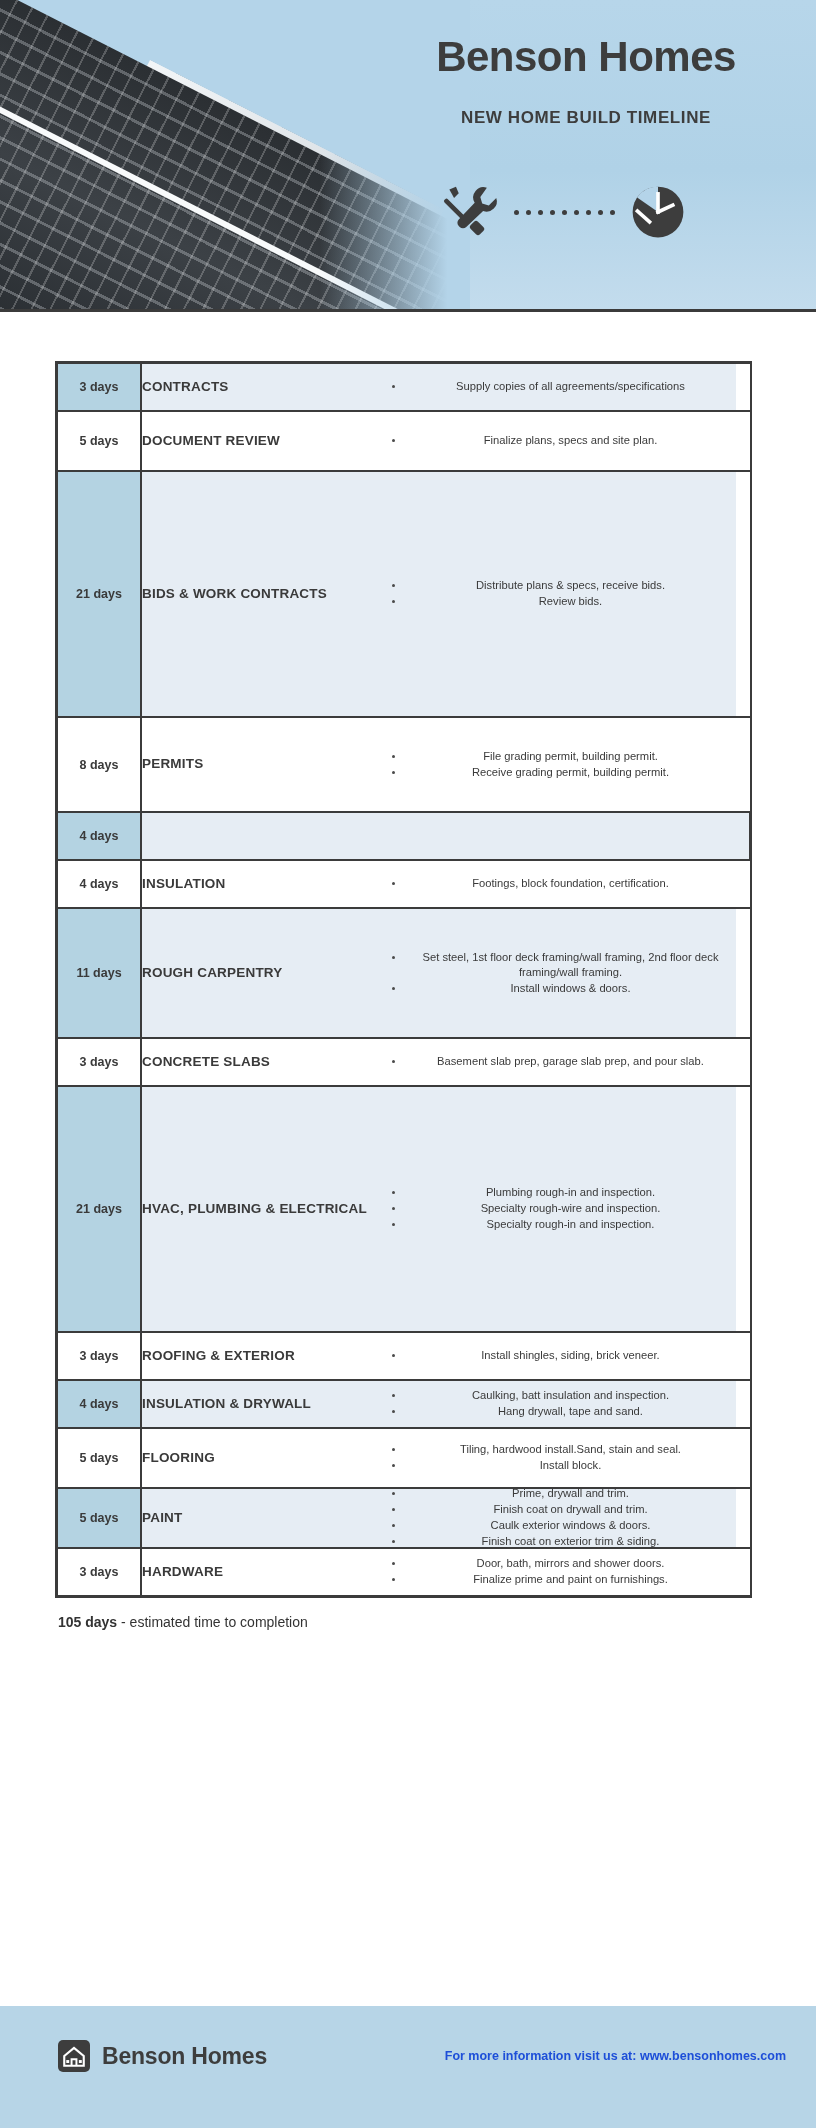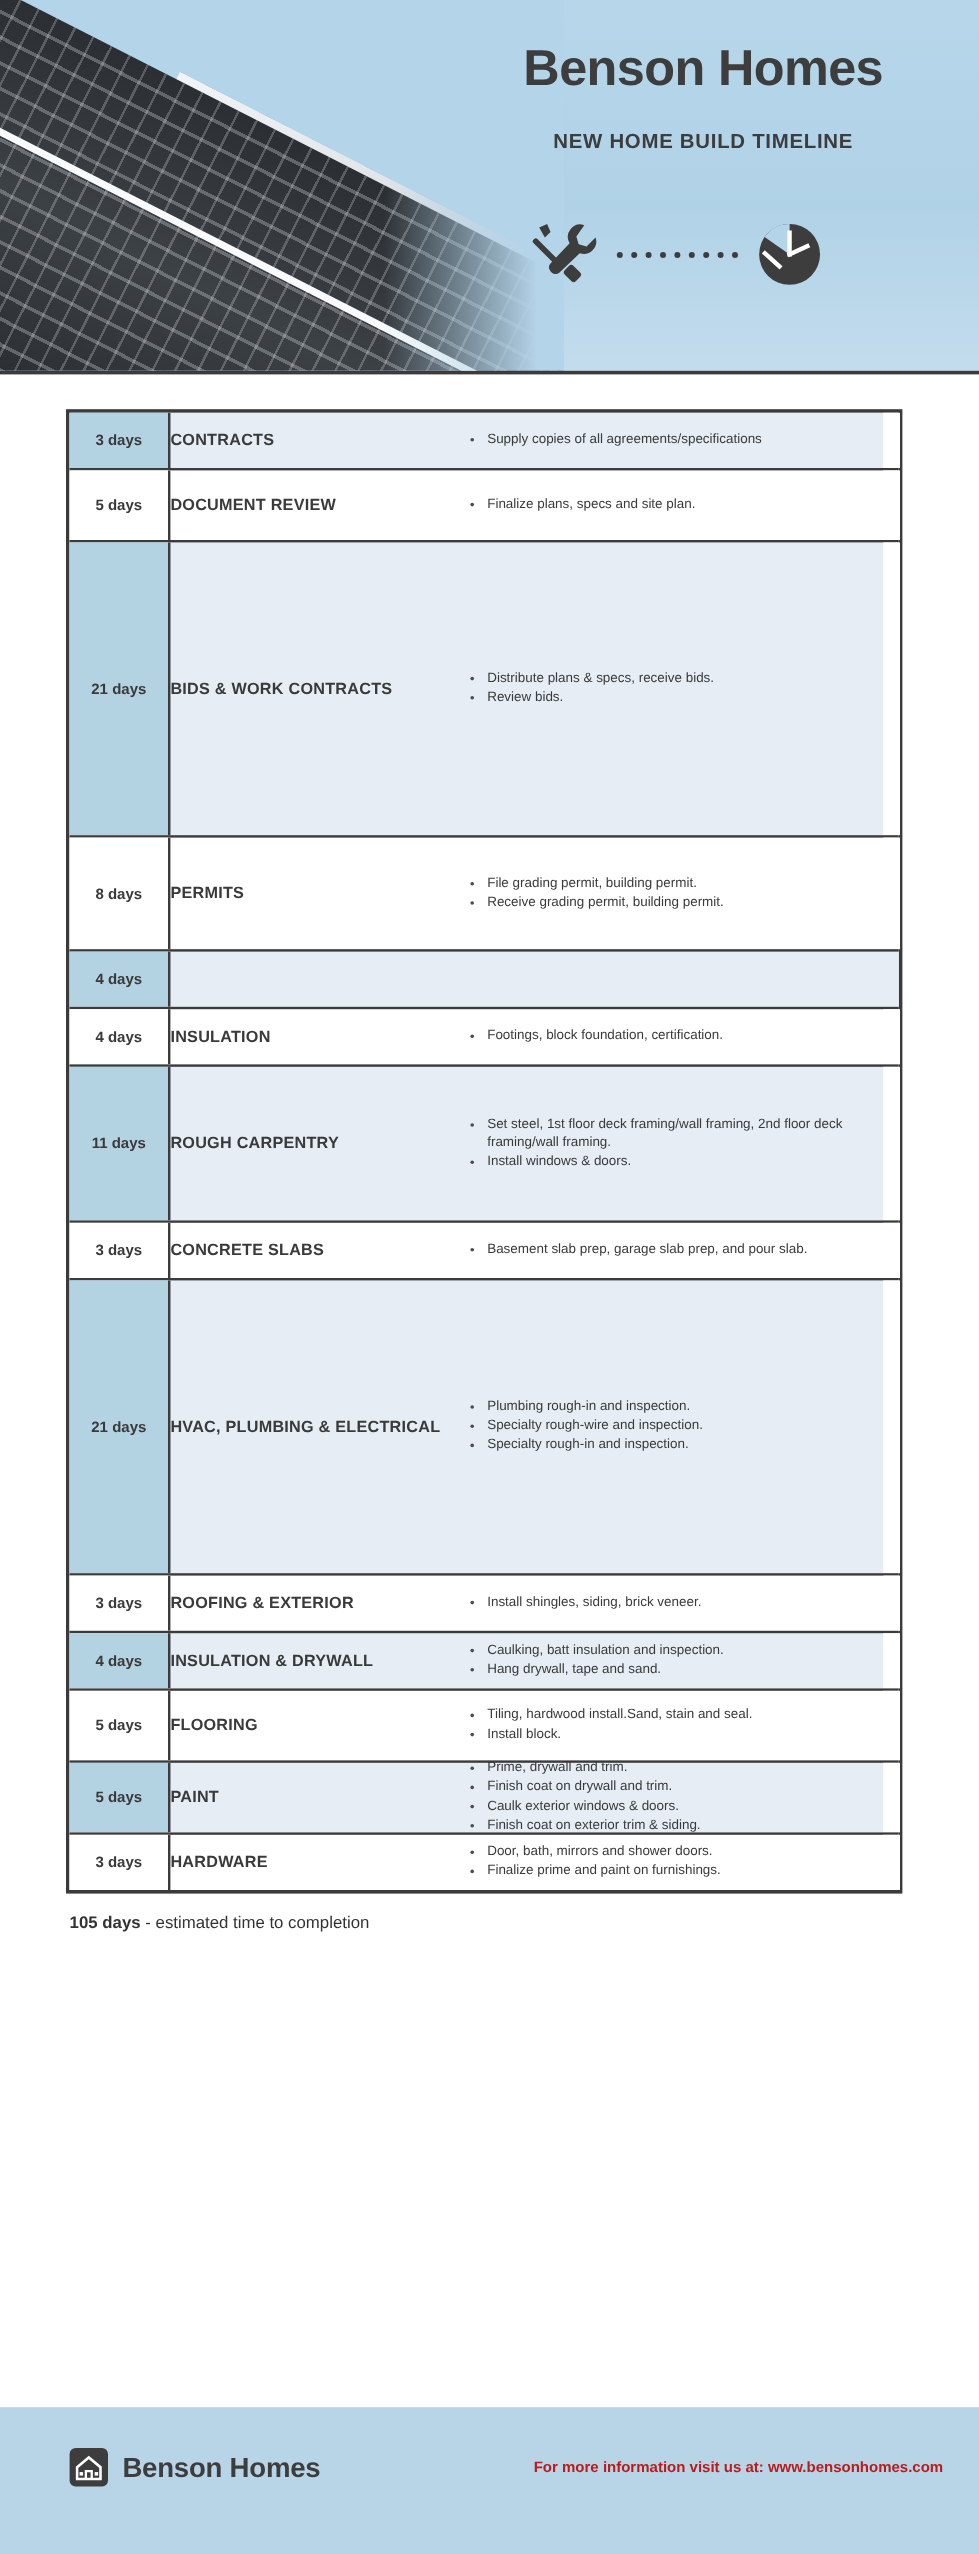--- a/index.html
+++ b/index.html
@@ -99,21 +99,21 @@
   .icon-row{
     position:absolute;left:440px;top:178px;width:320px;height:68px;
     display:flex;align-items:center;
   }
   .tools-icon{width:60px;height:60px;position:relative;flex:0 0 auto;}
   .dots{flex:0 0 auto;margin:0 14px;display:flex;gap:7px;align-items:center;}
   .dots i{width:5px;height:5px;border-radius:50%;background:#3d3d3d;display:block;}
   .clock-icon{width:58px;height:58px;flex:0 0 auto;}
 
   
-  .board{position:absolute;left:0;top:296px;width:816px;}
+  .board{position:absolute;left:0;top:316px;width:816px;}
   .table{
     position:relative;margin:45px 0 0 55px;width:697px;
     border:3px solid #3b3b3b;box-sizing:border-box;
   }
   .row{display:flex;position:relative;}
   .row + .row{border-top:2px solid #3b3b3b;}
   .row.alt{background:#e6edf4;}
   .row.plain{background:#ffffff;}
   .daycell{
     width:84px;flex:0 0 84px;
@@ -126,21 +126,21 @@
   .body{
     flex:1 1 auto;display:flex;align-items:center;position:relative;
   }
   .task{
     width:250px;flex:0 0 250px;
     box-sizing:border-box;
     font-size:13.5px;font-weight:bold;letter-spacing:.2px;
     color:#3a3a3a;line-height:1.25;
   }
   .details{
-    flex:1 1 auto;padding-right:14px;box-sizing:border-box;
+    flex:1 1 auto;padding-right:14px;box-sizing:border-box;text-align:center;
   }
   .details ul{margin:0;padding:0;list-style:none;}
   .details li{
     position:relative;padding-left:14px;
     font-size:11.2px;line-height:1.34;color:#3a3a3a;
     margin-bottom:1px;
   }
   .details li:before{
     content:"";position:absolute;left:0;top:6px;
     width:3px;height:3px;border-radius:50%;background:#4a4a4a;
@@ -170,21 +170,21 @@
   }
   .house-badge{
     width:32px;height:32px;background:#3d3d3d;border-radius:5px;
     display:flex;align-items:center;justify-content:center;flex:0 0 auto;
   }
   .f-name{
     margin-left:12px;font-size:23px;font-weight:bold;color:#3d3d3d;letter-spacing:-.2px;
   }
   .f-info{
     margin-left:auto;margin-right:30px;
-    font-size:12.5px;font-weight:bold;color:#b91c1c;
+    font-size:12.5px;font-weight:bold;color:#1d4ed8;
   }
 </style>
 </head>
 <body>
 
 <div class="header">
 
   <div class="photo">
     <div class="ph-sky"></div>
     <div class="ph-wall"></div>

